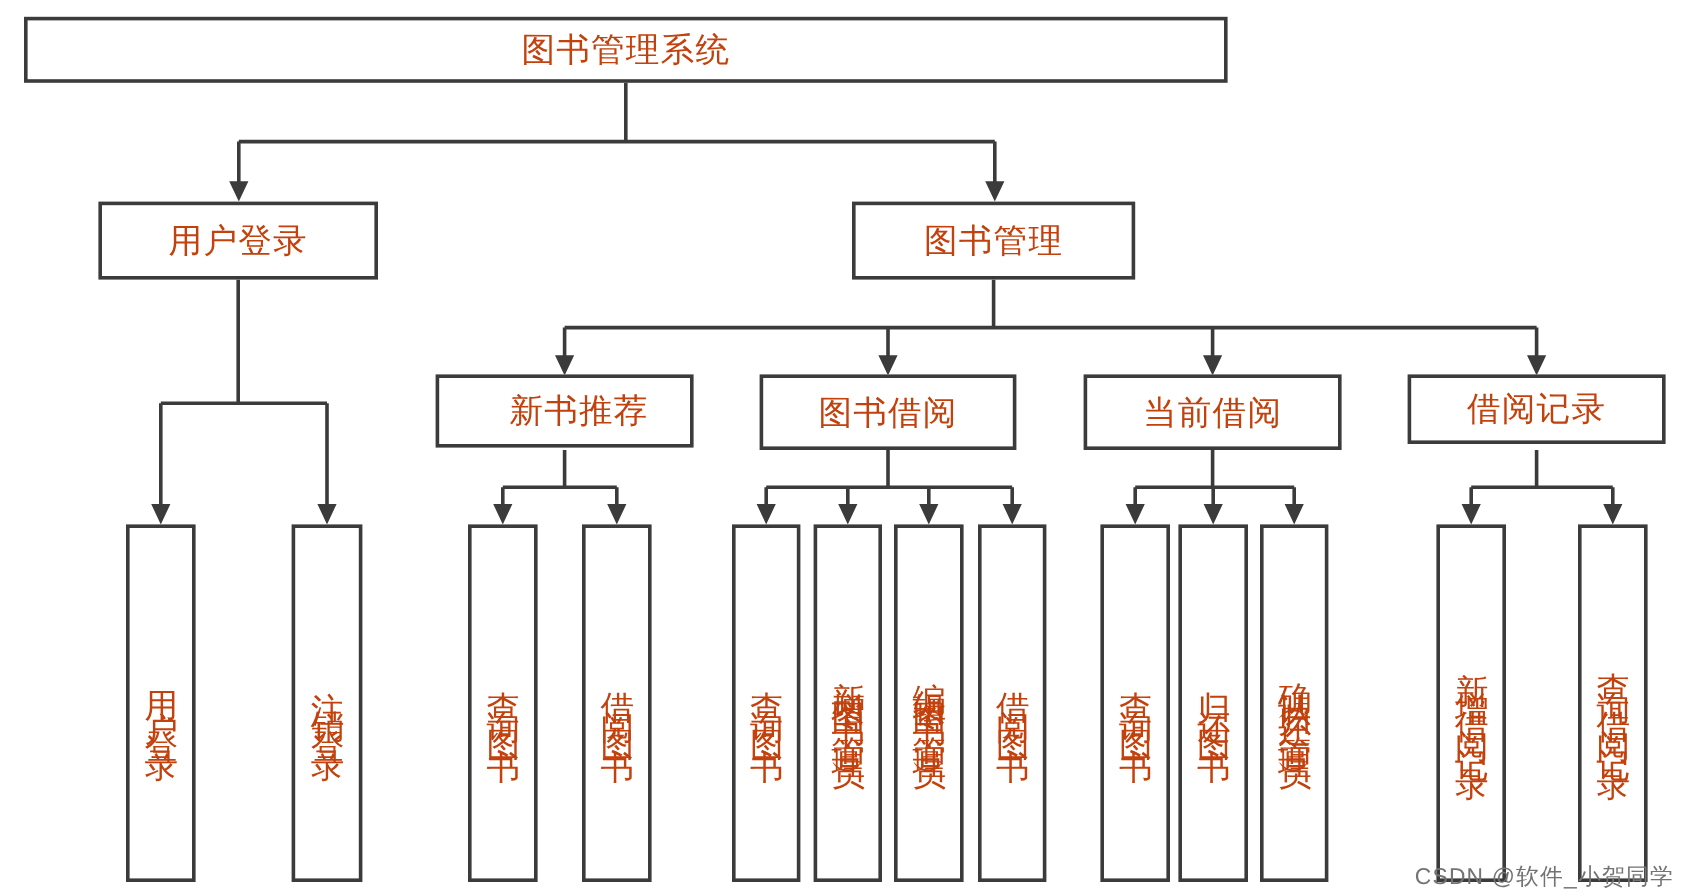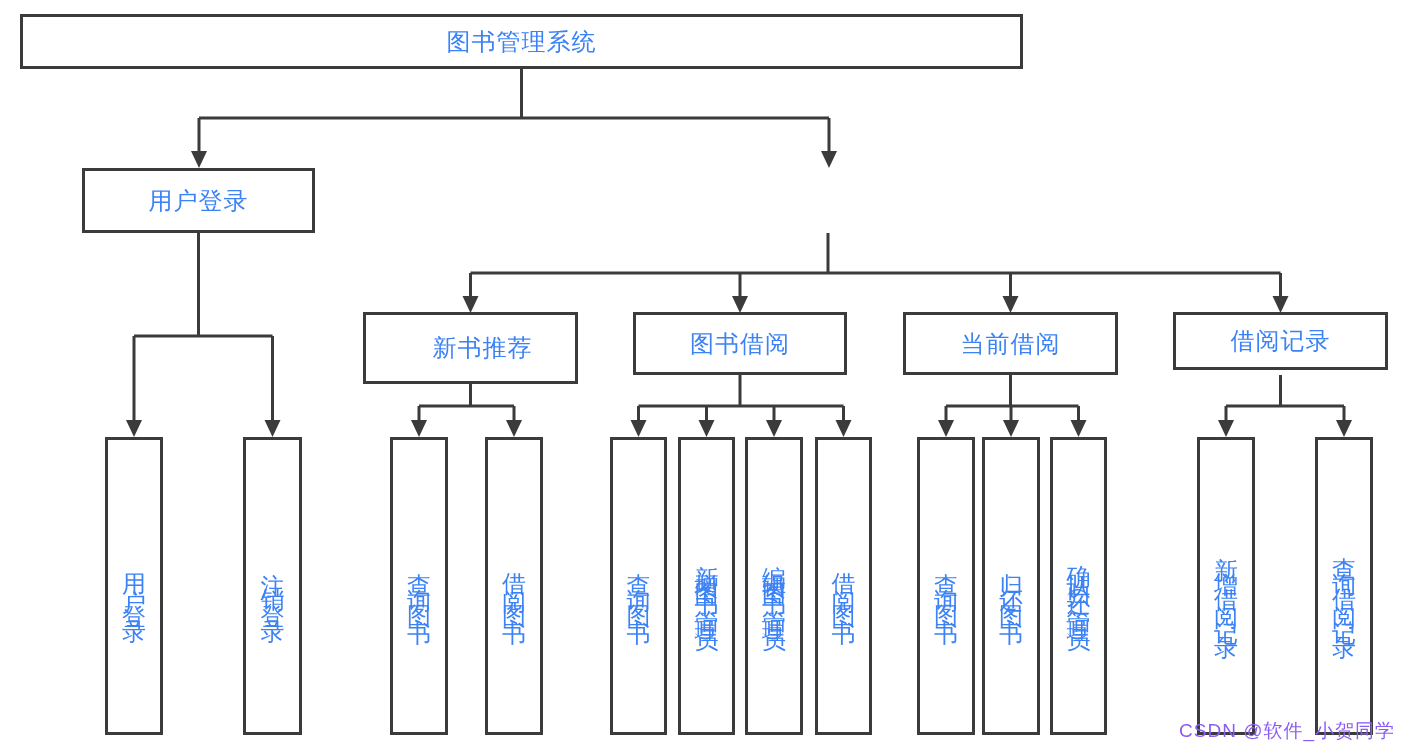--- a/index.html
+++ b/index.html
@@ -20,46 +20,46 @@
     left: 0;
     top: 0;
     width: 1405px;
     height: 747px;
   }
   .node {
     position: absolute;
     box-sizing: border-box;
     border: 3px solid #3b3b3b;
     background: #ffffff;
-    color: #3b82f6;
+    color: #c2410c;
     display: flex;
     align-items: center;
     justify-content: center;
-    font-size: 24px;
+    font-size: 28px;
     line-height: 1;
     white-space: nowrap;
   }
   .hbox {
     letter-spacing: 1px;
   }
   .vbox {
     writing-mode: vertical-rl;
     text-orientation: mixed;
     letter-spacing: 16px;
     white-space: normal;
   }
   .vbox.long {
     letter-spacing: 9px;
   }
   .watermark {
     position: absolute;
     right: 10px;
     bottom: 3px;
     font-size: 19px;
-    color: #8b5cf6;
+    color: #737373;
     letter-spacing: 1px;
     pointer-events: none;
   }
 </style>
 </head>
 <body>
 
 <div class="canvas">
 
   <svg class="connectors" viewBox="0 0 1405 747" xmlns="http://www.w3.org/2000/svg">
@@ -89,22 +89,23 @@
              M938 420 L954 420 L946 437 Z
              M1003 420 L1019 420 L1011 437 Z
              M1070.5 420 L1086.5 420 L1078.5 437 Z
              M1218 420 L1234 420 L1226 437 Z
              M1336 420 L1352 420 L1344 437 Z" fill="#3b3b3b" stroke="none"></path>
   </svg>
 
   <div class="node hbox" style="left:20px; top:14px; width:1003px; height:55px;">图书管理系统</div>
 
   <div class="node hbox" style="left:82px; top:168px; width:233px; height:65px;">用户登录</div>
+  <div class="node hbox" style="left:710px; top:168px; width:236px; height:65px;">图书管理</div>
 
-  <div class="node hbox" style="left:363px; top:312px; width:215px; height:72px;padding-left:24px;">新书推荐</div>
+  <div class="node hbox" style="left:363px; top:312px; width:215px; height:61px;padding-left:24px;">新书推荐</div>
   <div class="node hbox" style="left:903px; top:312px; width:215px; height:63px;">当前借阅</div>
   <div class="node hbox" style="left:633px; top:312px; width:214px; height:63px;">图书借阅</div>
   <div class="node hbox" style="left:1173px; top:312px; width:215px; height:58px;">借阅记录</div>
 
   <div class="node vbox" style="left:105px; top:437px; width:58px; height:298px;">用户登录</div>
   <div class="node vbox" style="left:243px; top:437px; width:59px; height:298px;">注销登录</div>
 
   <div class="node vbox" style="left:390px; top:437px; width:58px; height:298px;">查询图书</div>
   <div class="node vbox" style="left:485px; top:437px; width:58px; height:298px;">借阅图书</div>
 

